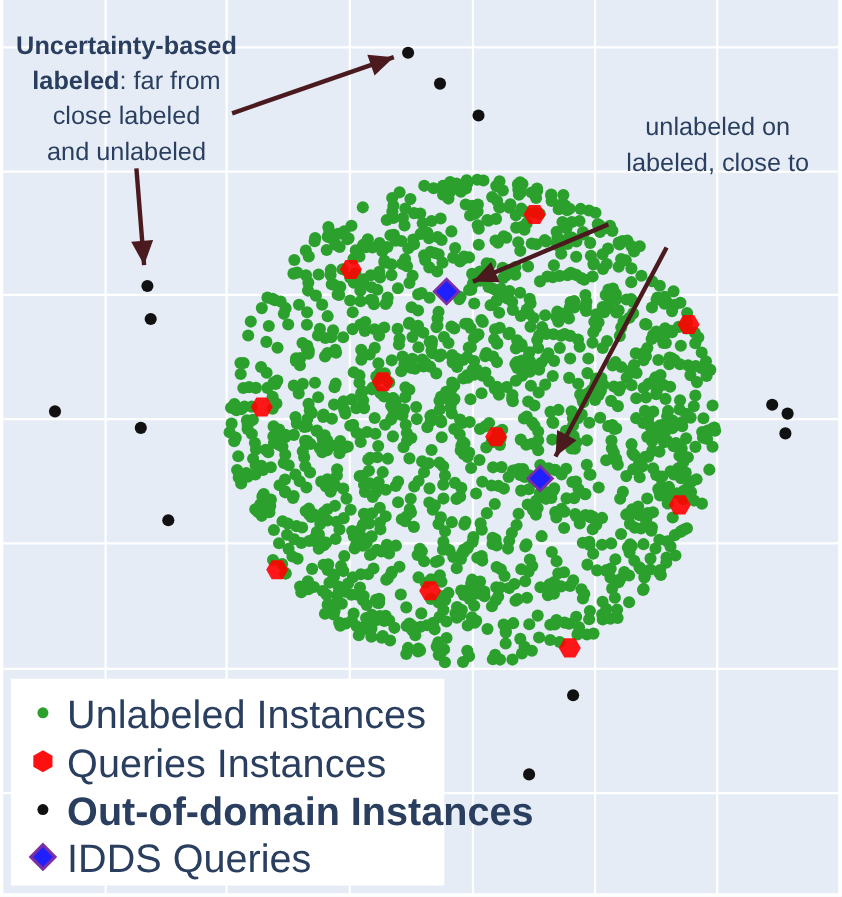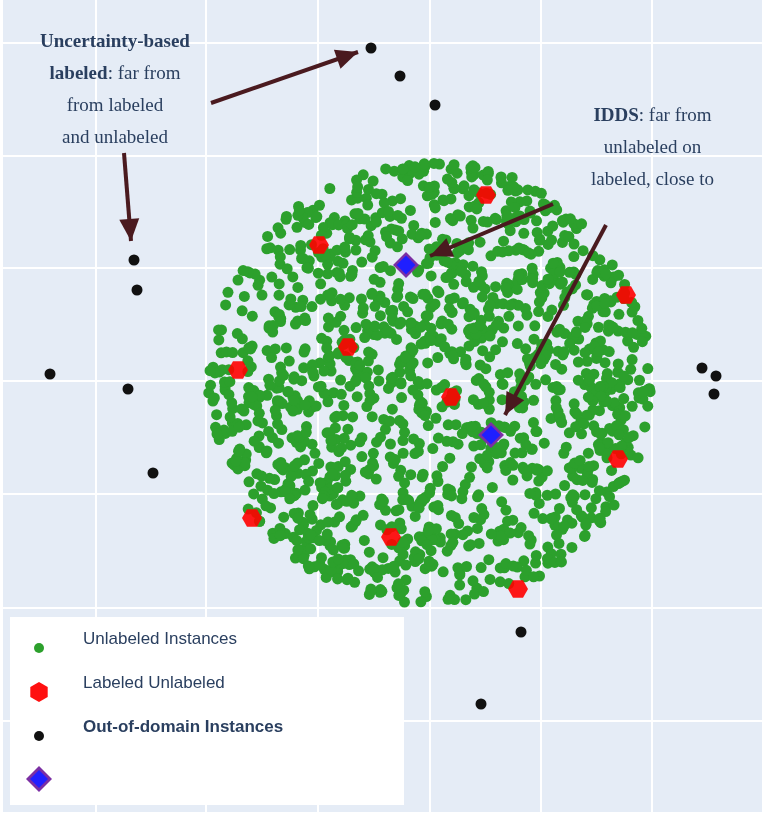--- a/index.html
+++ b/index.html
@@ -1,22 +1,22 @@
 <!DOCTYPE html>
 <html><head>
 <meta charset="utf-8">
 <style>
   html, body { margin: 0; padding: 0; background: #ffffff; }
   body { width: 765px; height: 815px; overflow: hidden; position: relative; font-family: "Liberation Sans", sans-serif; }
   #chart { position: absolute; left: 0; top: 0; width: 765px; height: 815px; }
-  .annot { position: absolute; color: #2a3f5f; font-size: 19px; line-height: 32px; text-align: center; font-family: Liberation Serif, serif; }
+  .annot { position: absolute; color: #2a3f5f; font-size: 23px; line-height: 32px; text-align: center; font-family: Liberation Sans, sans-serif; }
   .annot b { font-weight: bold; }
   .legend { position: absolute; left: 10px; top: 617px; width: 394px; height: 188px; background: #ffffff; }
   .legend-item { position: absolute; left: 0; height: 40px; width: 394px; }
-  .legend-label { position: absolute; left: 73px; top: 4px; font-size: 17px; color: #2a3f5f; font-family: "Liberation Sans", sans-serif; white-space: nowrap; }
+  .legend-label { position: absolute; left: 51px; top: 4px; font-size: 36px; color: #2a3f5f; font-family: "Liberation Sans", sans-serif; white-space: nowrap; }
   .legend-sym { position: absolute; left: 14px; top: 8px; width: 30px; height: 30px; }
 </style>
 </head>
 <body>
 
 <svg id="chart" width="765" height="815" viewBox="0 0 765 815" xmlns="http://www.w3.org/2000/svg">
   <rect x="3" y="0" width="759" height="812" fill="#e5ecf6"></rect>
   <g id="grid">
       <line x1="96" y1="0" x2="96" y2="812" stroke="#ffffff" stroke-width="2"></line>
       <line x1="206" y1="0" x2="206" y2="812" stroke="#ffffff" stroke-width="2"></line>
@@ -1575,48 +1575,48 @@
       <line x1="553" y1="204" x2="430" y2="256" stroke="#4a1a1f" stroke-width="4"></line>
       <polygon points="430,256 446.3695956844451,238.2225891331781 454.15750945929545,256.64400056215106" fill="#4a1a1f"></polygon>
       <line x1="606" y1="225" x2="505" y2="415" stroke="#4a1a1f" stroke-width="4"></line>
       <polygon points="505,415 506.49644474751216,390.88028497022316 524.1563517057302,400.26791972169696" fill="#4a1a1f"></polygon>
     </g>
 </svg>
 
 <div class="annot" style="left:0px; top:25px; width:230px;">
   <div><b>Uncertainty-based</b></div>
   <div><b>labeled</b><span>: far from</span></div>
-  <div>from labeled</div>
+  <div>close labeled</div>
   <div>and unlabeled</div>
 </div>
 
 <div class="annot" style="left:555px; top:99px; width:195px;">
-  <div><b>IDDS</b><span>: far from</span></div>
   <div>unlabeled on</div>
   <div>labeled, close to</div>
 </div>
 
 <div class="legend">
   <div class="legend-item" style="top:8px;">
     <svg class="legend-sym" viewBox="0 0 30 30">
         <circle cx="15" cy="15" r="5" fill="#2ca02c"></circle>
       </svg>
     <span class="legend-label">Unlabeled Instances</span>
   </div>
   <div class="legend-item" style="top:52px;">
     <svg class="legend-sym" viewBox="0 0 30 30">
         <polygon points="15,5 23.7,10 23.7,20 15,25 6.3,20 6.3,10" fill="#ff1010"></polygon>
       </svg>
-    <span class="legend-label">Labeled Unlabeled</span>
+    <span class="legend-label">Queries Instances</span>
   </div>
   <div class="legend-item" style="top:96px;font-weight:bold;">
     <svg class="legend-sym" viewBox="0 0 30 30">
         <circle cx="15" cy="15" r="5" fill="#111111"></circle>
       </svg>
     <span class="legend-label">Out-of-domain Instances</span>
   </div>
   <div class="legend-item" style="top:139px;">
     <svg class="legend-sym" viewBox="0 0 30 30">
         <polygon points="15,2 28,15 15,28 2,15" fill="#7b2fa3"></polygon>
         <polygon points="15,6 24,15 15,24 6,15" fill="#2020ff"></polygon>
       </svg>
+    <span class="legend-label">IDDS Queries</span>
   </div>
 </div>
 
 </body></html>

